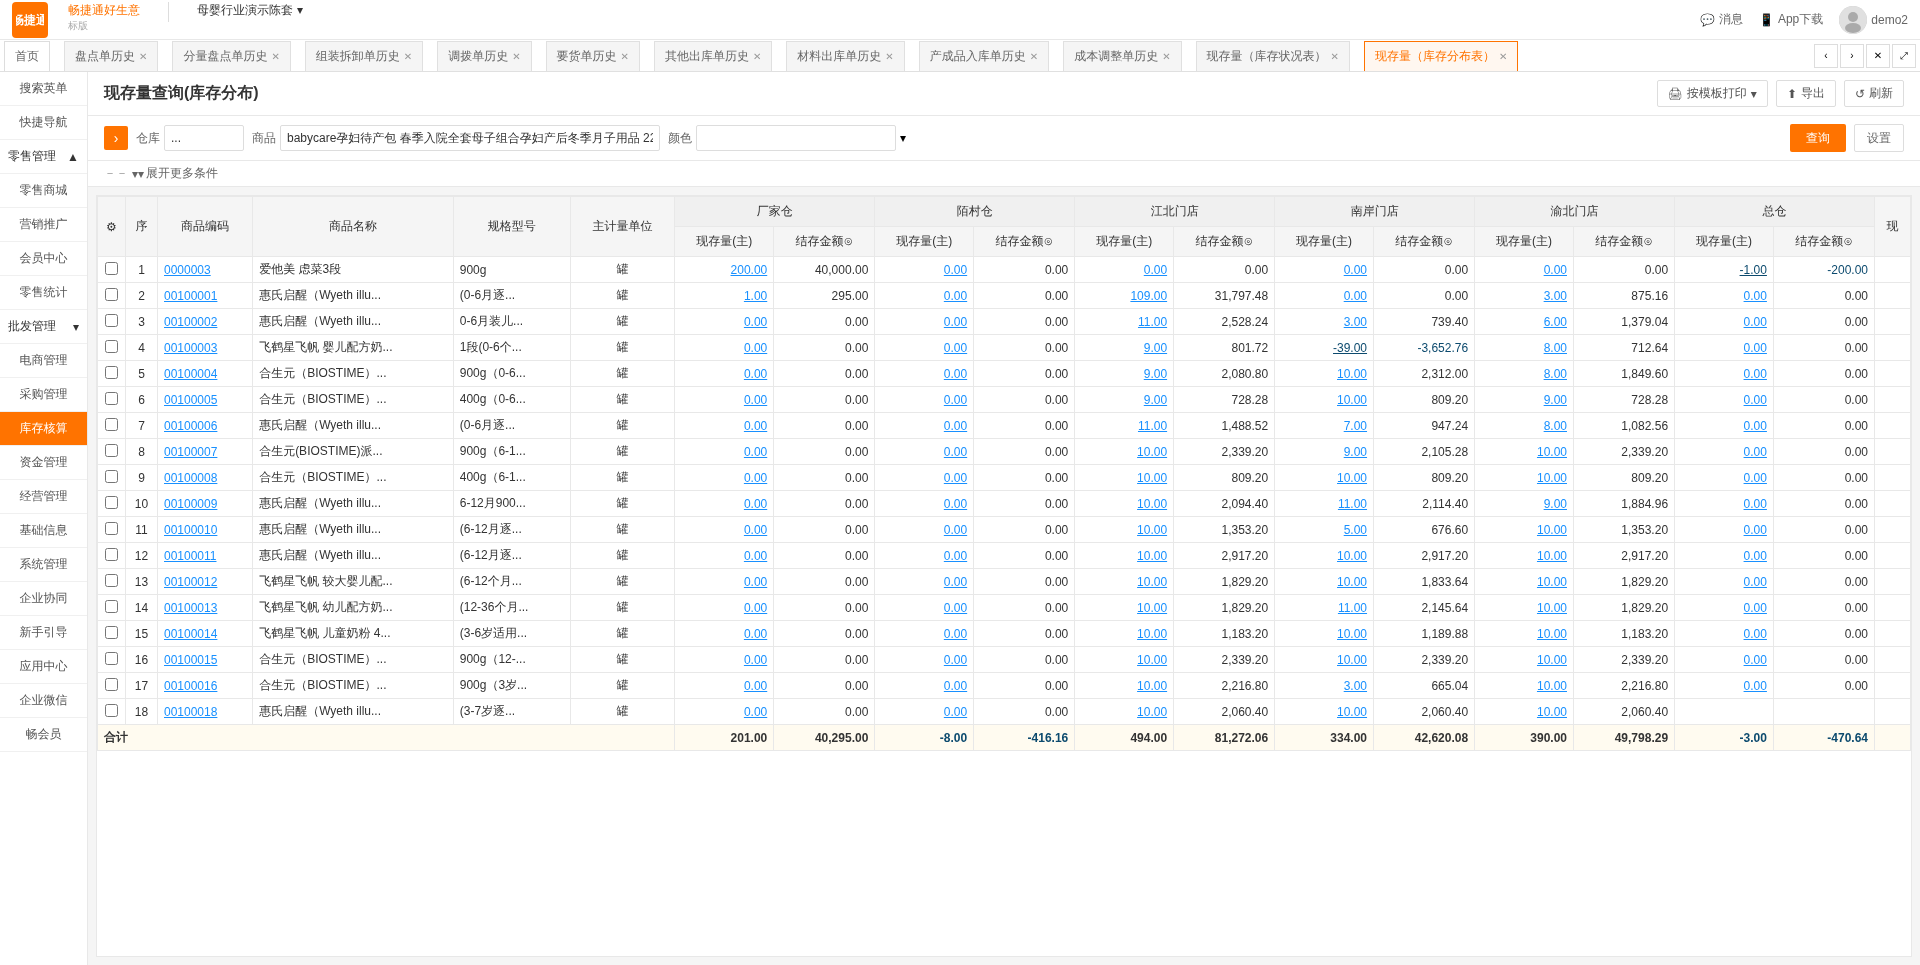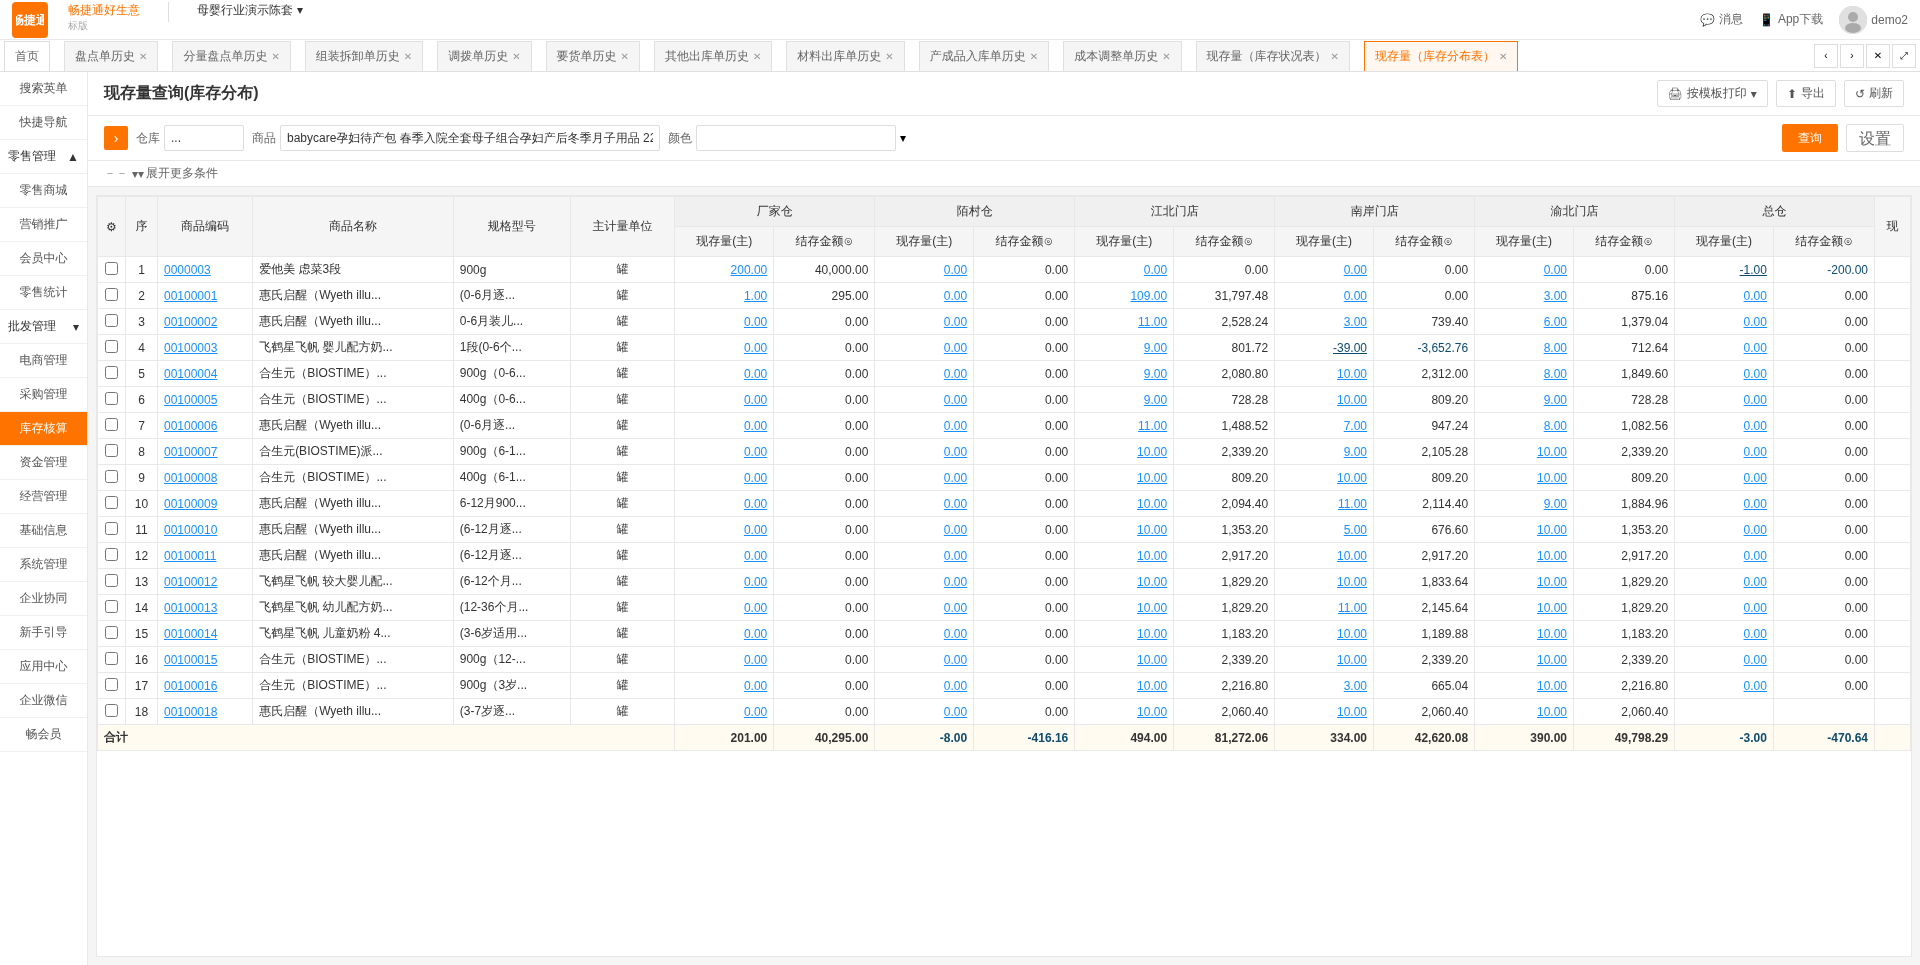--- a/index.html
+++ b/index.html
@@ -120,21 +120,21 @@
       border: 1px solid #ddd;
       padding: 0 6px;
       border-radius: 2px;
       color: #333;
       background: #fff;
       min-width: 60px;
     }
     .filter-input-long { min-width: 300px; }
     .filter-input-medium { min-width: 180px; }
     .btn-search { padding: 4px 16px; background: #ff7300; color: #fff; border: none; cursor: pointer; border-radius: 2px; height: 28px; font-size: 12px; }
-    .btn-setting { padding: 4px 12px; background: #fff; color: #666; border: 1px solid #ddd; cursor: pointer; border-radius: 2px; height: 28px; font-size: 16px; }
+    .btn-setting { padding: 4px 12px; background: #fff; color: #666; border: 1px solid #ddd; cursor: pointer; border-radius: 2px; height: 28px; font-size: 12px; }
 
     
     .table-container { flex: 1; overflow: auto; padding: 0; background: #fff; margin: 8px; border: 1px solid #e8e8e8; }
     
     table { width: 100%; border-collapse: collapse; font-size: 11px; }
     th {
       background: #f5f5f5;
       border: 1px solid #e8e8e8;
       padding: 6px 6px;
       text-align: center;

